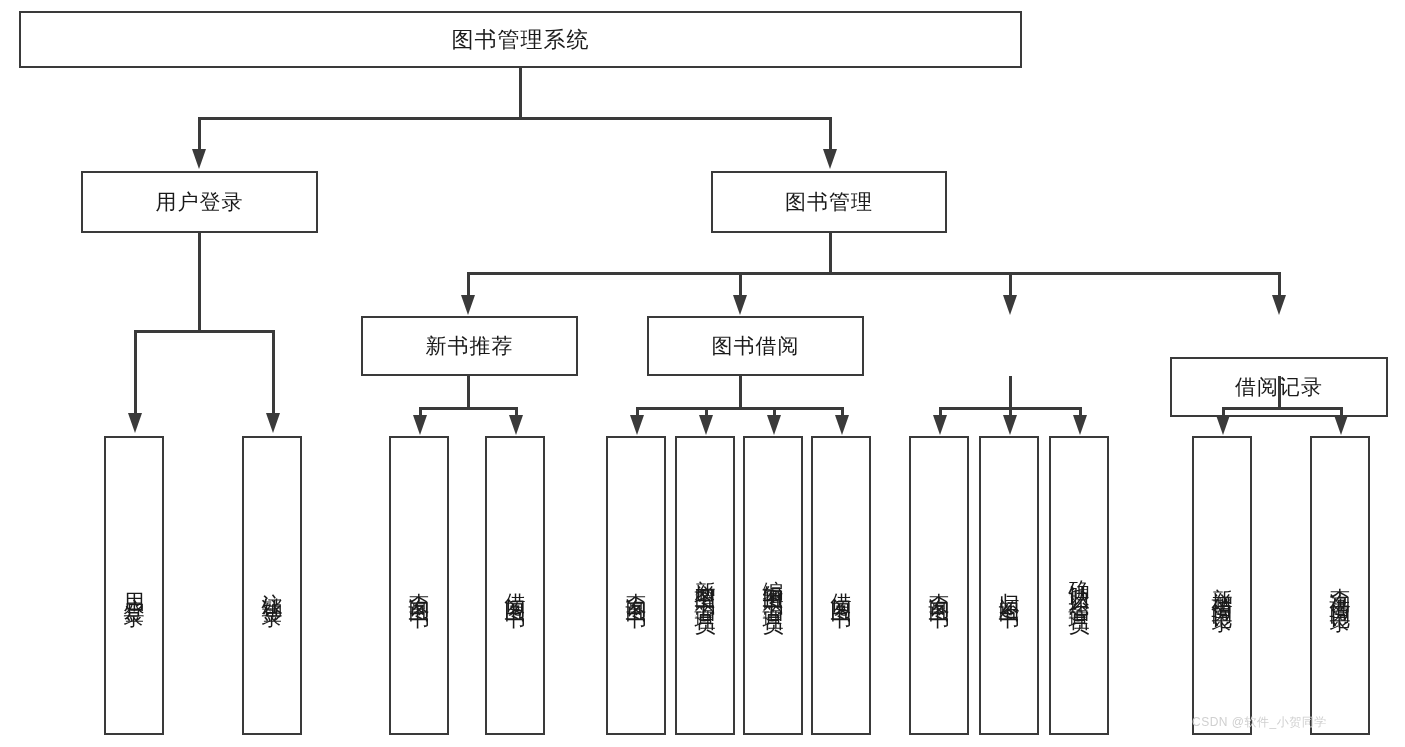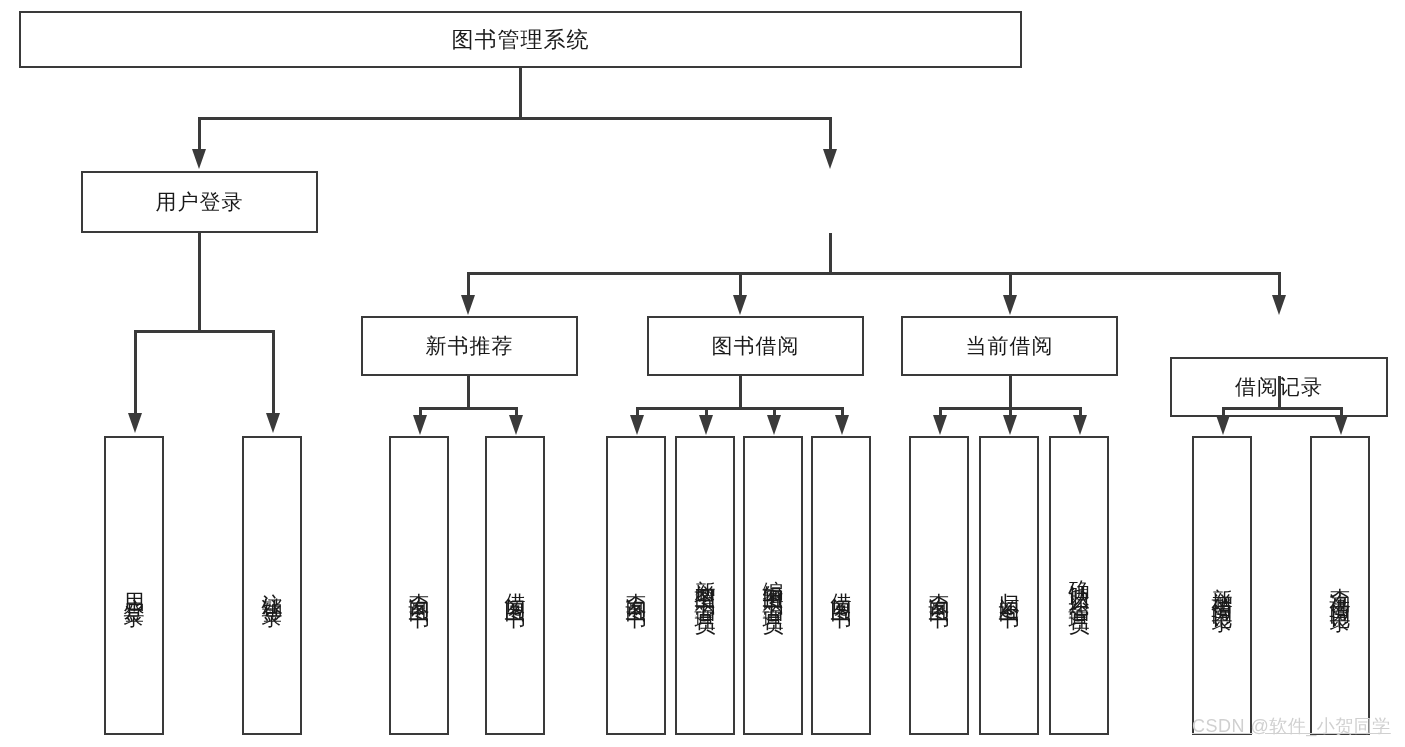--- a/index.html
+++ b/index.html
@@ -19,41 +19,44 @@
 
   .conn{position:absolute;background:#3a3a3a;}
   .vline{width:3px;}
   .hline{height:3px;}
 
   .arrow{position:absolute;width:0;height:0;
          border-left:7px solid transparent;
          border-right:7px solid transparent;
          border-top:20px solid #3a3a3a;}
 
-  .watermark{position:absolute;color:#d0d0d0;font-size:18px;
-             white-space:nowrap;letter-spacing:0.5px;text-decoration:underline;}
+  .watermark{position:absolute;color:#d0d0d0;font-size:12px;
+             white-space:nowrap;letter-spacing:0.5px;}
 </style>
 </head>
 <body>
 
 <div id="stage">
 
   <div class="node root" style="left:19px;top:11px;width:1003px;height:57px;">
     <span>图书管理系统</span>
   </div>
 
   <div class="conn vline" style="left:519px;top:68px;height:51px;"></div>
   <div class="conn hline" style="left:198px;top:117px;width:634px;"></div>
   <div class="conn vline" style="left:198px;top:117px;height:34px;"></div>
   <div class="arrow" style="left:192px;top:149px;"></div>
   <div class="conn vline" style="left:829px;top:117px;height:34px;"></div>
   <div class="arrow" style="left:823px;top:149px;"></div>
 
   <div class="node h" style="left:81px;top:171px;width:237px;height:62px;">
     <span>用户登录</span>
+  </div>
+  <div class="node h" style="left:711px;top:171px;width:236px;height:62px;">
+    <span>图书管理</span>
   </div>
 
   <div class="conn vline" style="left:198px;top:233px;height:100px;"></div>
   <div class="conn hline" style="left:134px;top:330px;width:141px;"></div>
   <div class="conn vline" style="left:134px;top:330px;height:85px;"></div>
   <div class="arrow" style="left:128px;top:413px;"></div>
   <div class="conn vline" style="left:272px;top:330px;height:85px;"></div>
   <div class="arrow" style="left:266px;top:413px;"></div>
 
   <div class="conn vline" style="left:829px;top:233px;height:42px;"></div>
@@ -65,23 +68,20 @@
   <div class="conn vline" style="left:1009px;top:272px;height:25px;"></div>
   <div class="arrow" style="left:1003px;top:295px;"></div>
   <div class="conn vline" style="left:1278px;top:272px;height:25px;"></div>
   <div class="arrow" style="left:1272px;top:295px;"></div>
 
   <div class="node h" style="left:361px;top:316px;width:217px;height:60px;">
     <span>新书推荐</span>
   </div>
   <div class="node h" style="left:631px;top:316px;width:217px;height:60px;margin-left:16px;">
     <span>图书借阅</span>
-  </div>
-  <div class="node h" style="left:901px;top:316px;width:217px;height:60px;">
-    <span>当前借阅</span>
   </div>
   <div class="node h" style="left:1170px;top:316px;width:218px;height:60px;margin-top:41px;">
     <span>借阅记录</span>
   </div>
 
   <div class="conn vline" style="left:467px;top:376px;height:34px;"></div>
   <div class="conn hline" style="left:419px;top:407px;width:98px;"></div>
   <div class="conn vline" style="left:419px;top:407px;height:10px;"></div>
   <div class="arrow" style="left:413px;top:415px;"></div>
   <div class="conn vline" style="left:515px;top:407px;height:10px;"></div>

